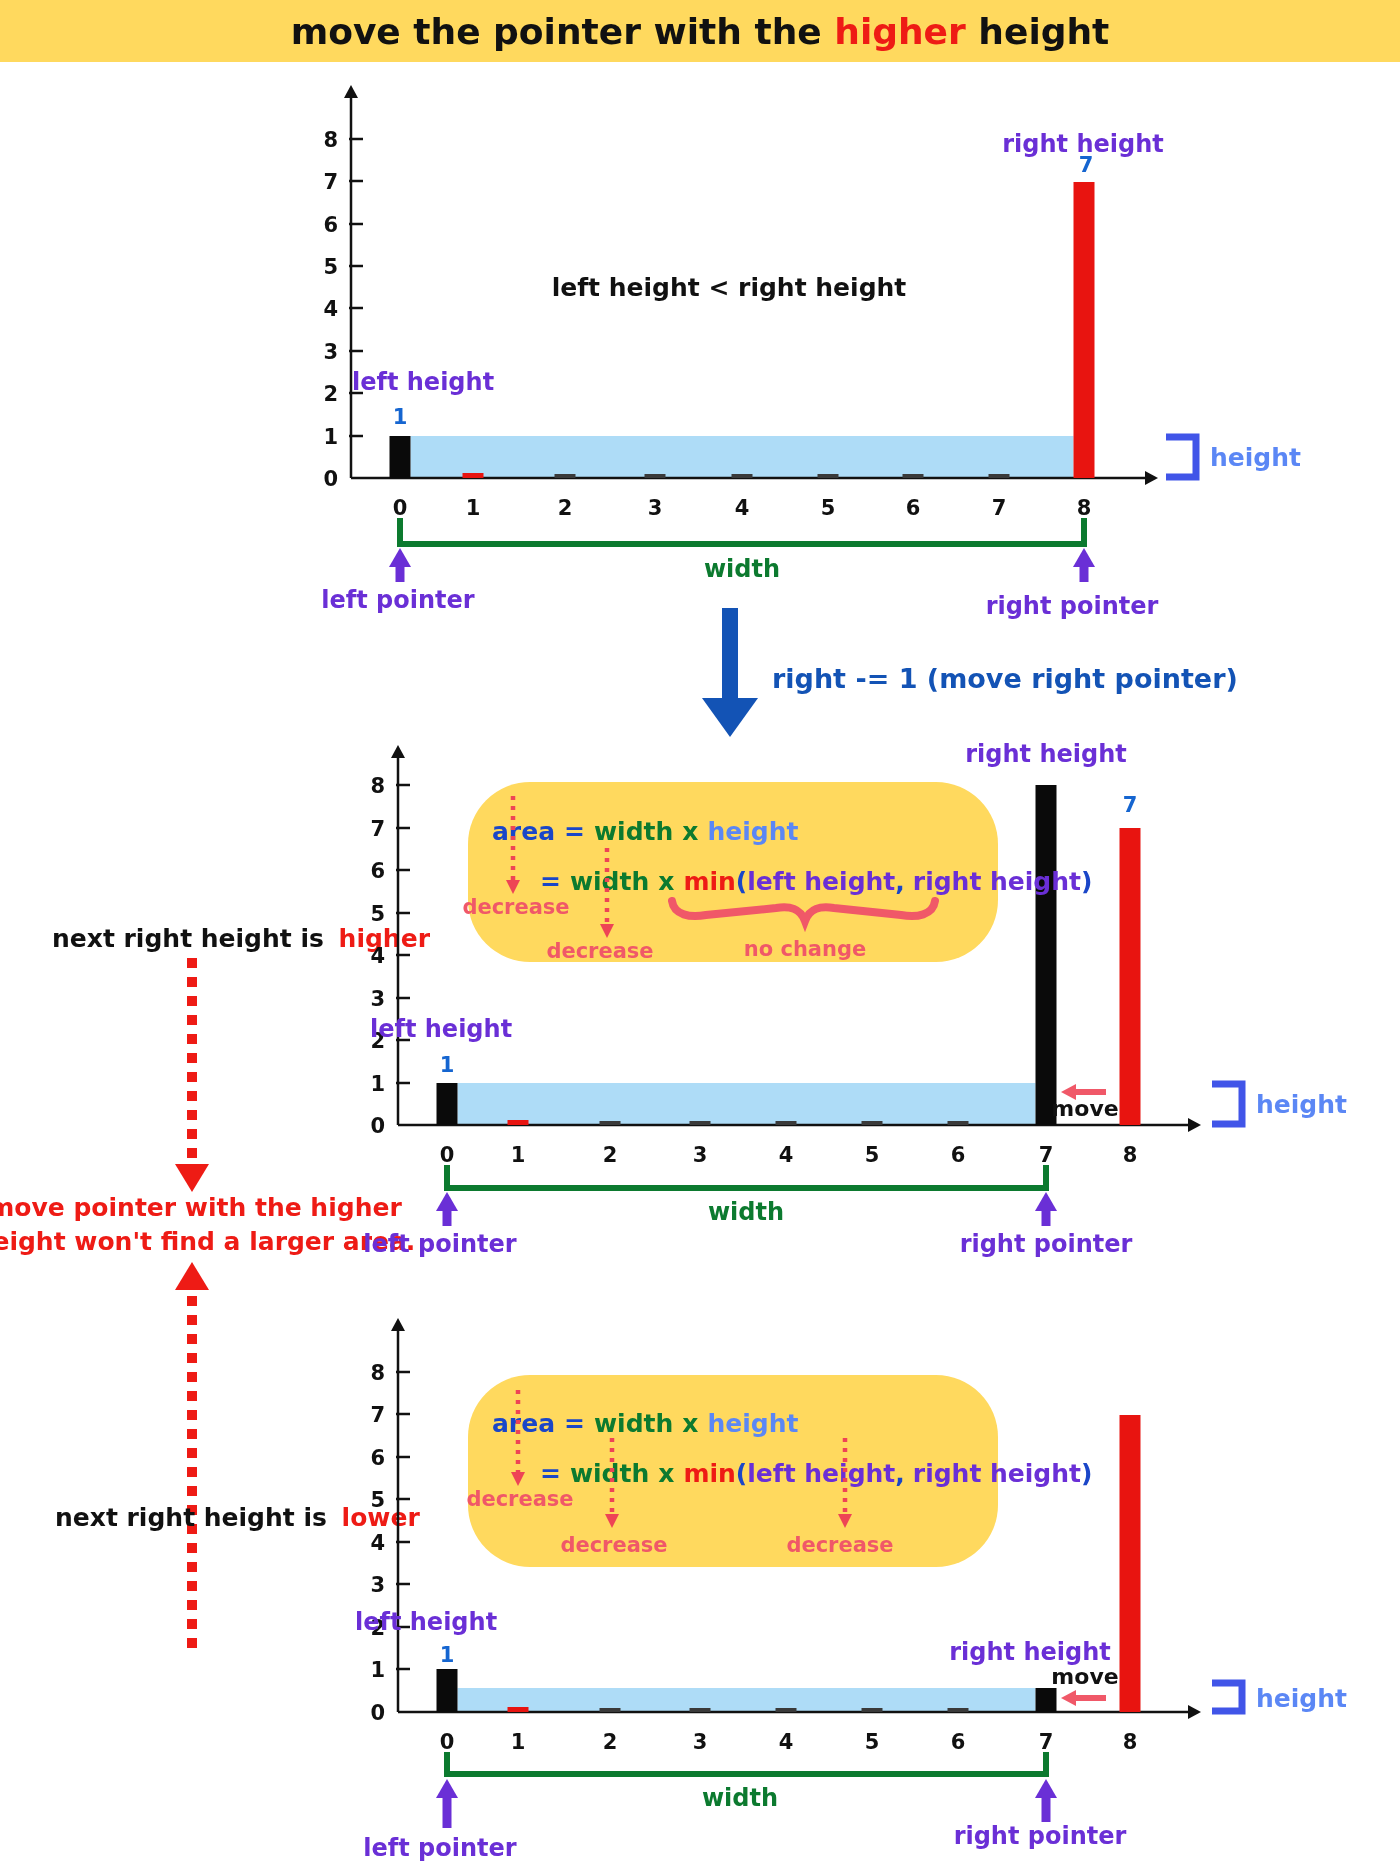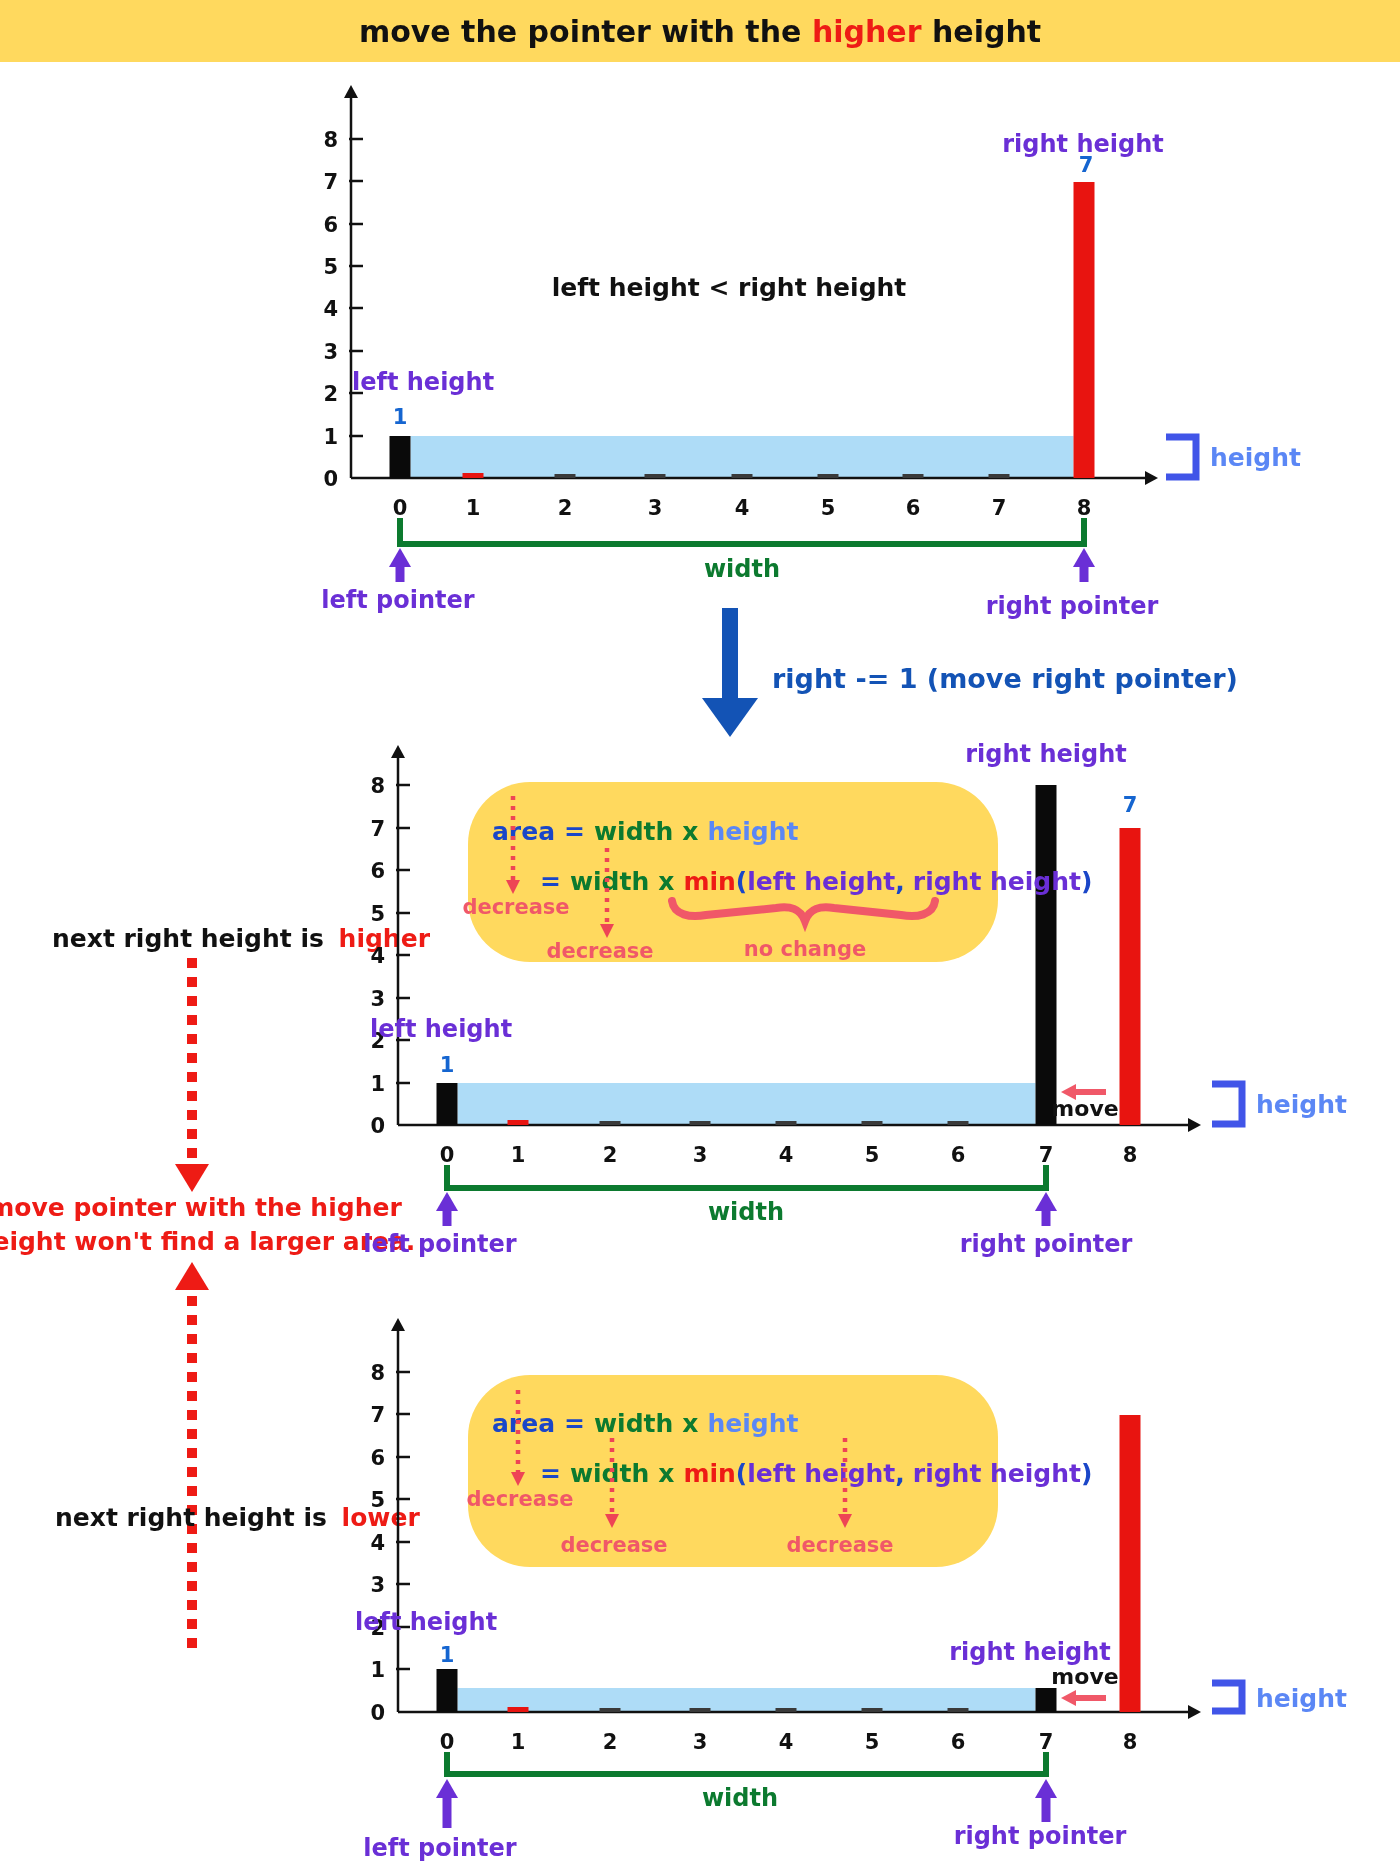--- a/index.html
+++ b/index.html
@@ -1,19 +1,19 @@
 <!DOCTYPE html>
 <html><head>
 <meta charset="utf-8">
 <style>
   html,body{margin:0;padding:0;background:#ffffff;}
   body{width:1400px;height:1867px;position:relative;font-family:"DejaVu Sans",sans-serif;}
   .banner{position:absolute;left:0;top:0;width:1400px;height:62px;background:#ffd95e;
           display:flex;align-items:center;justify-content:center;}
-  .banner span{white-space:pre;font-weight:bold;font-size:30px;color:#111;}
+  .banner span{white-space:pre;font-weight:bold;font-size:36px;color:#111;}
   .banner .hl{color:#ee1b15;}
   svg{position:absolute;left:0;top:0;}
   text{font-family:"DejaVu Sans",sans-serif;font-weight:bold;}
   .tk{font-size:21px;fill:#111;}
   .pl{font-size:24px;fill:#6a2fd6;}
   .bl{font-size:21px;fill:#1565d0;}
   .gn{font-size:24px;fill:#0c7a2f;}
   .cf{font-size:25px;fill:#5b87f5;}
   .blk{font-size:25px;fill:#111;}
   .rdt{font-size:25px;fill:#ee1b15;}

